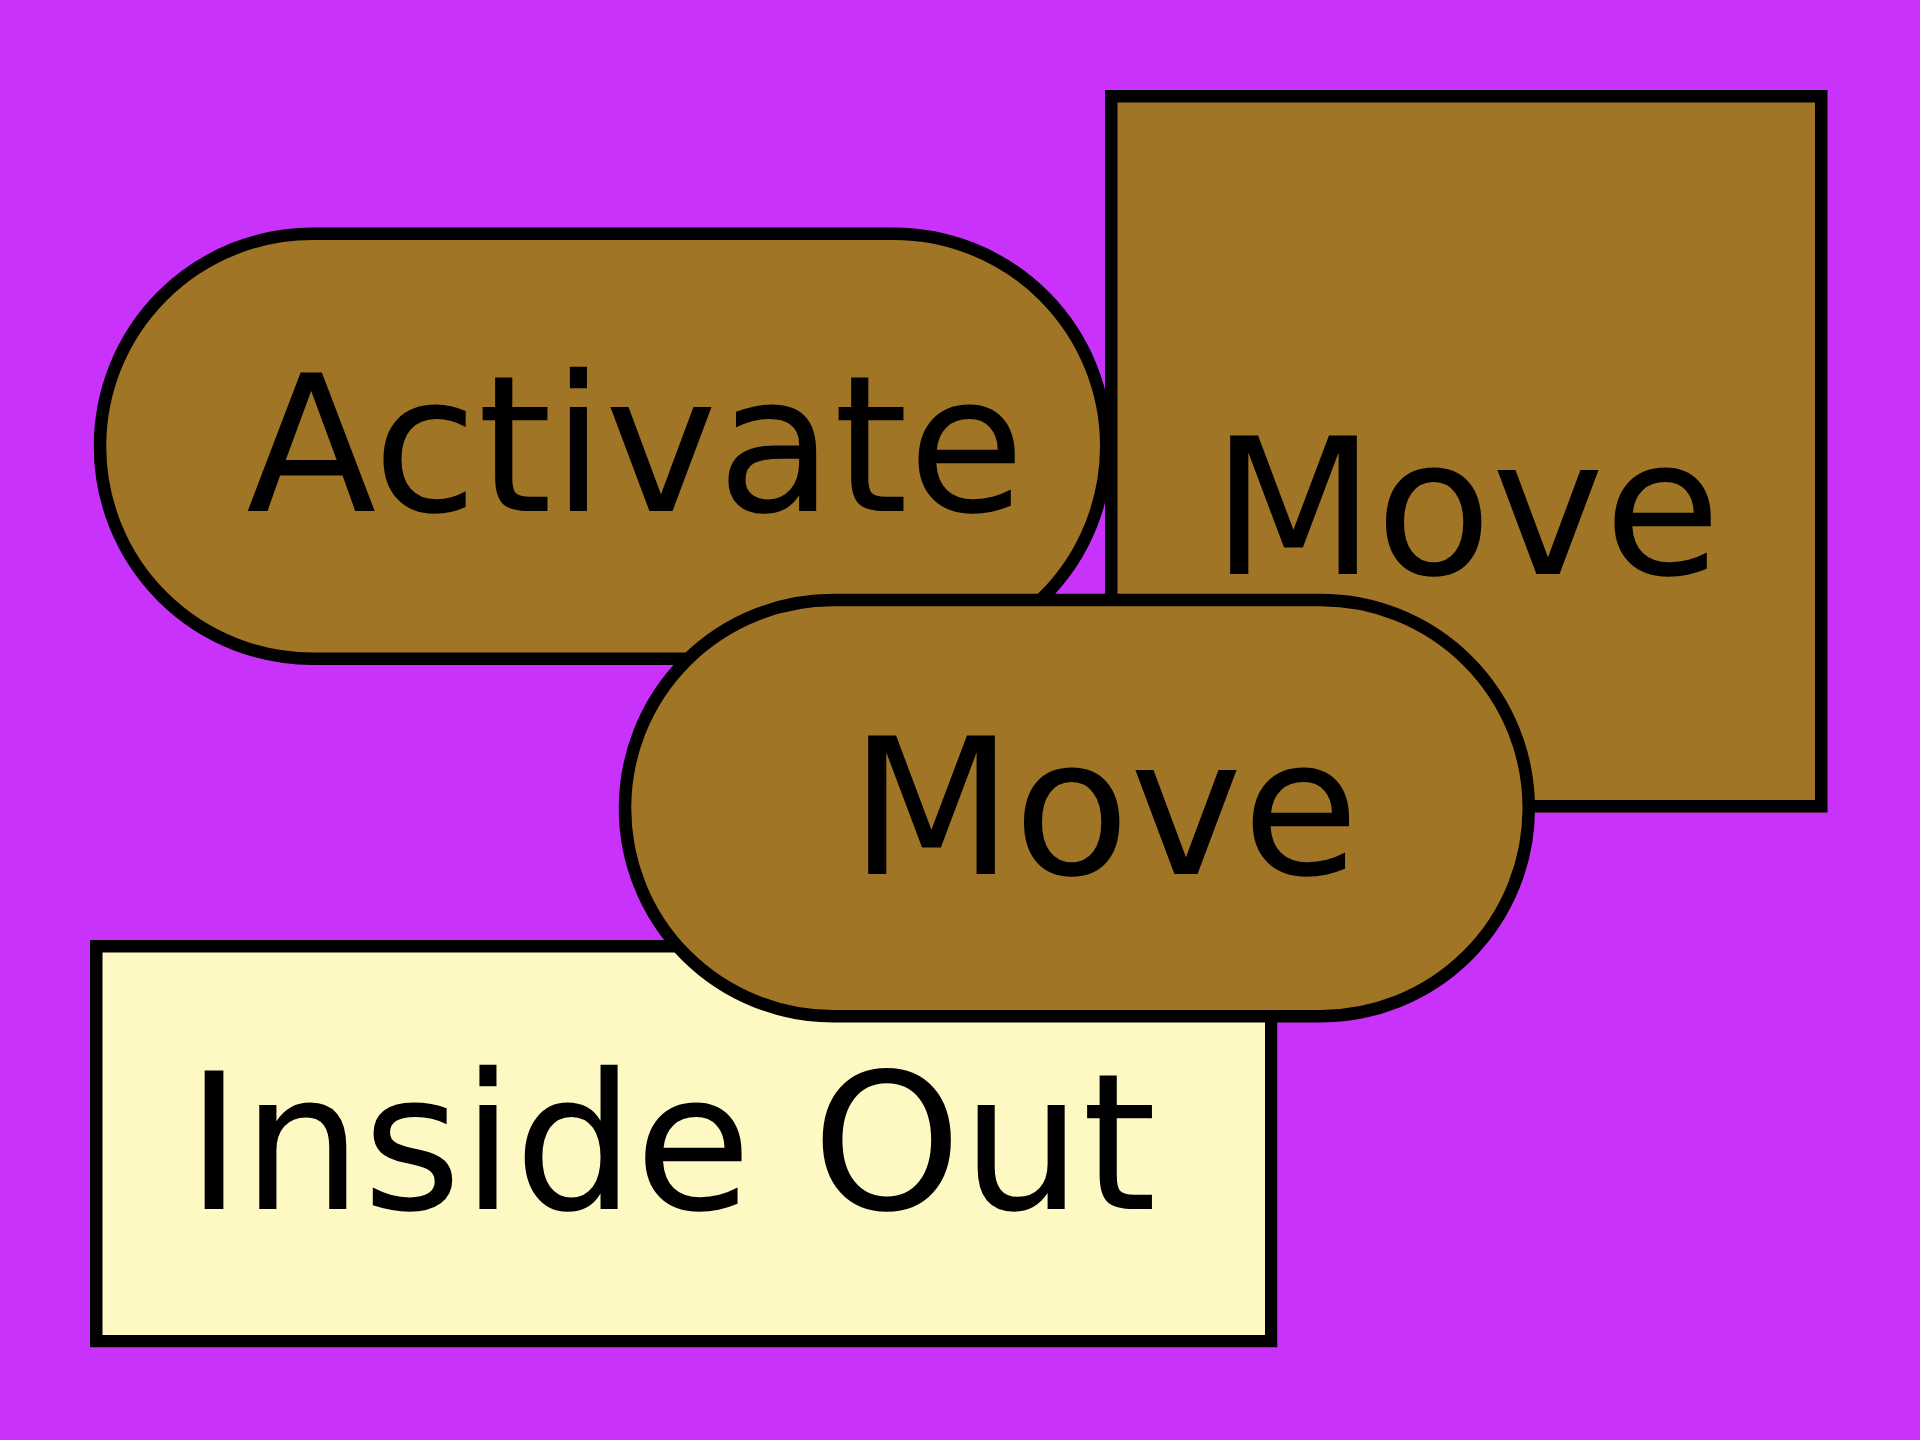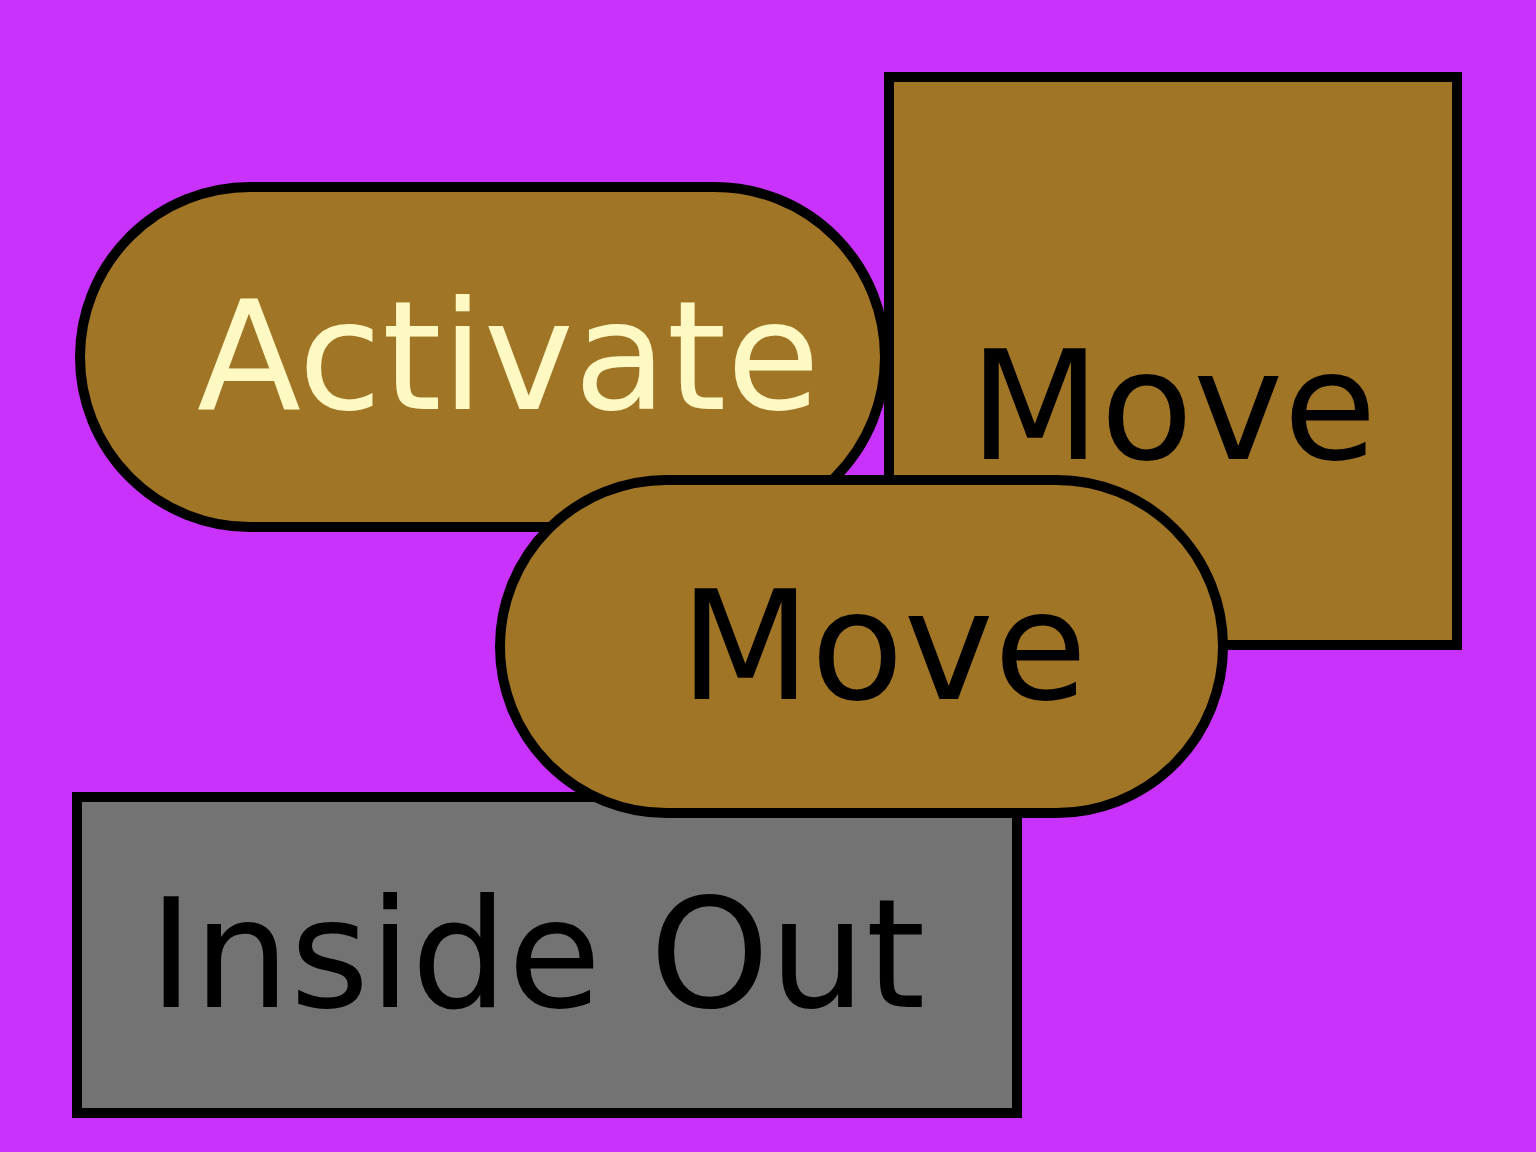--- a/index.html
+++ b/index.html
@@ -95,28 +95,28 @@
     font-size: 152px;
     transform: translateX(22px);
   }
 </style>
 </head>
 <body>
 
 <div id="canvas" style="width: 1536px; height: 1152px; background: rgb(201, 50, 251);">
 
   <div class="shape" id="shape-activate" style="left: 75px; top: 182px; width: 815px; height: 350px; z-index: 1; background: rgb(160, 117, 38); border-color: rgb(0, 0, 0); border-width: 10px; border-radius: 175px;">
-    <span class="shape-label" style="color: #fef9c3;">Activate</span>
+    <span class="shape-label" style="color: #000000;">Activate</span>
   </div>
 
   <div class="shape" id="shape-move" style="left: 884px; top: 72px; width: 578px; height: 578px; z-index: 2; background: rgb(160, 117, 38); border-color: rgb(0, 0, 0); border-width: 10px; border-radius: 0px;">
     <span class="shape-label" style="color: rgb(0, 0, 0);">Move</span>
   </div>
 
-  <div class="shape" id="shape-inside-out" style="left: 72px; top: 792px; width: 950px; height: 326px; z-index: 3; background: #737373; border-color: rgb(0, 0, 0); border-width: 10px; border-radius: 0px;">
+  <div class="shape" id="shape-inside-out" style="left: 72px; top: 752px; width: 950px; height: 326px; z-index: 3; background: #fef9c3; border-color: rgb(0, 0, 0); border-width: 10px; border-radius: 0px;">
     <span class="shape-label" style="color: rgb(0, 0, 0);">Inside Out</span>
   </div>
 
   <div class="shape" id="shape-party" style="left: 495px; top: 475px; width: 733px; height: 343px; z-index: 4; background: rgb(160, 117, 38); border-color: rgb(0, 0, 0); border-width: 10px; border-radius: 171.5px;">
     <span class="shape-label" style="color: rgb(0, 0, 0);">Move</span>
   </div>
 
 </div>
 
 </body></html>

